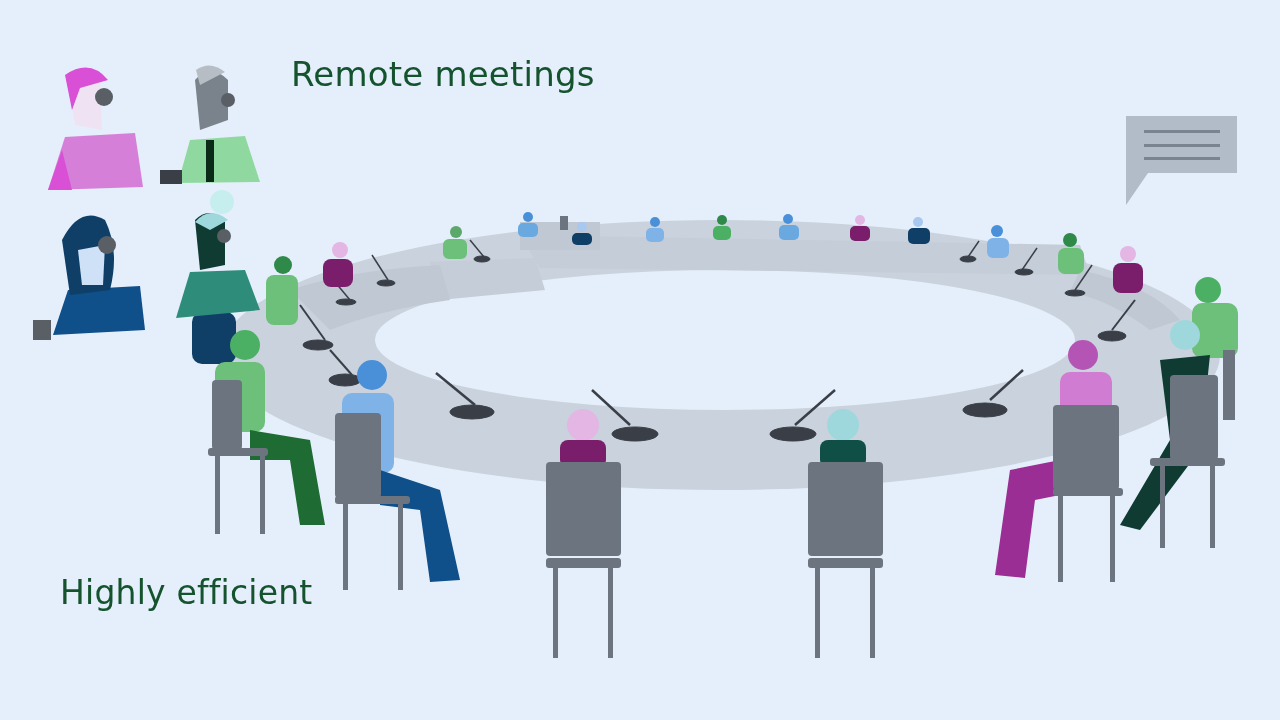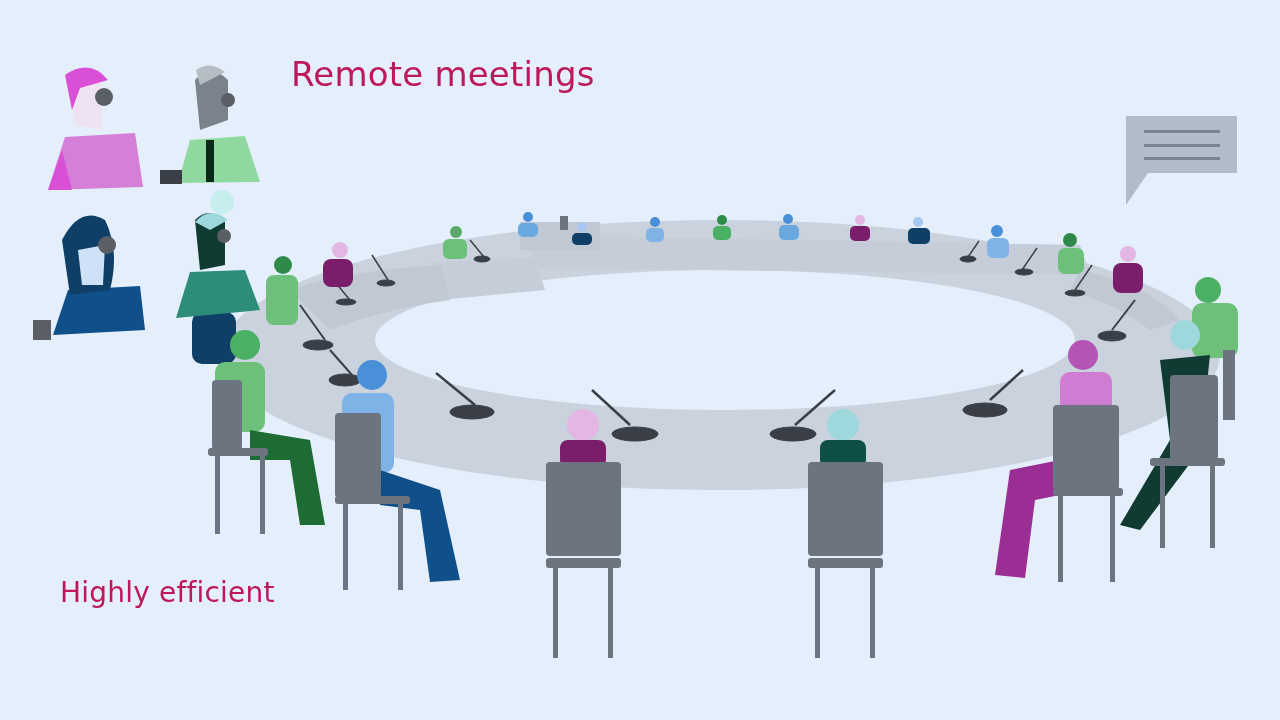--- a/index.html
+++ b/index.html
@@ -4,25 +4,25 @@
   <style>
     html, body { margin: 0; padding: 0; }
     body {
       width: 1280px; height: 720px; overflow: hidden;
       background: #e4effb;
       font-family: "DejaVu Sans", sans-serif;
       position: relative;
     }
     .scene { position: absolute; left: 0; top: 0; width: 1280px; height: 720px; }
     .caption {
-      position: absolute; color: #be185d; font-weight: 400;
+      position: absolute; color: #14532d; font-weight: 400;
       font-family: "DejaVu Sans", sans-serif; letter-spacing: 0.2px;
     }
     .caption-top { left: 291px; top: 52px; font-size: 34px; line-height: 44px; }
-    .caption-bottom { left: 60px; top: 572px; font-size: 28px; line-height: 42px; }
+    .caption-bottom { left: 60px; top: 572px; font-size: 33px; line-height: 42px; }
     .caption-bottom span { display: block; }
   </style>
 </head>
 <body>
 
 <svg class="scene" viewBox="0 0 1280 720" xmlns="http://www.w3.org/2000/svg">
 
   <g>
     <ellipse cx="720" cy="355" rx="500" ry="135" fill="#c9d2dd"></ellipse>
     <ellipse cx="725" cy="340" rx="350" ry="70" fill="#e4effb"></ellipse>

